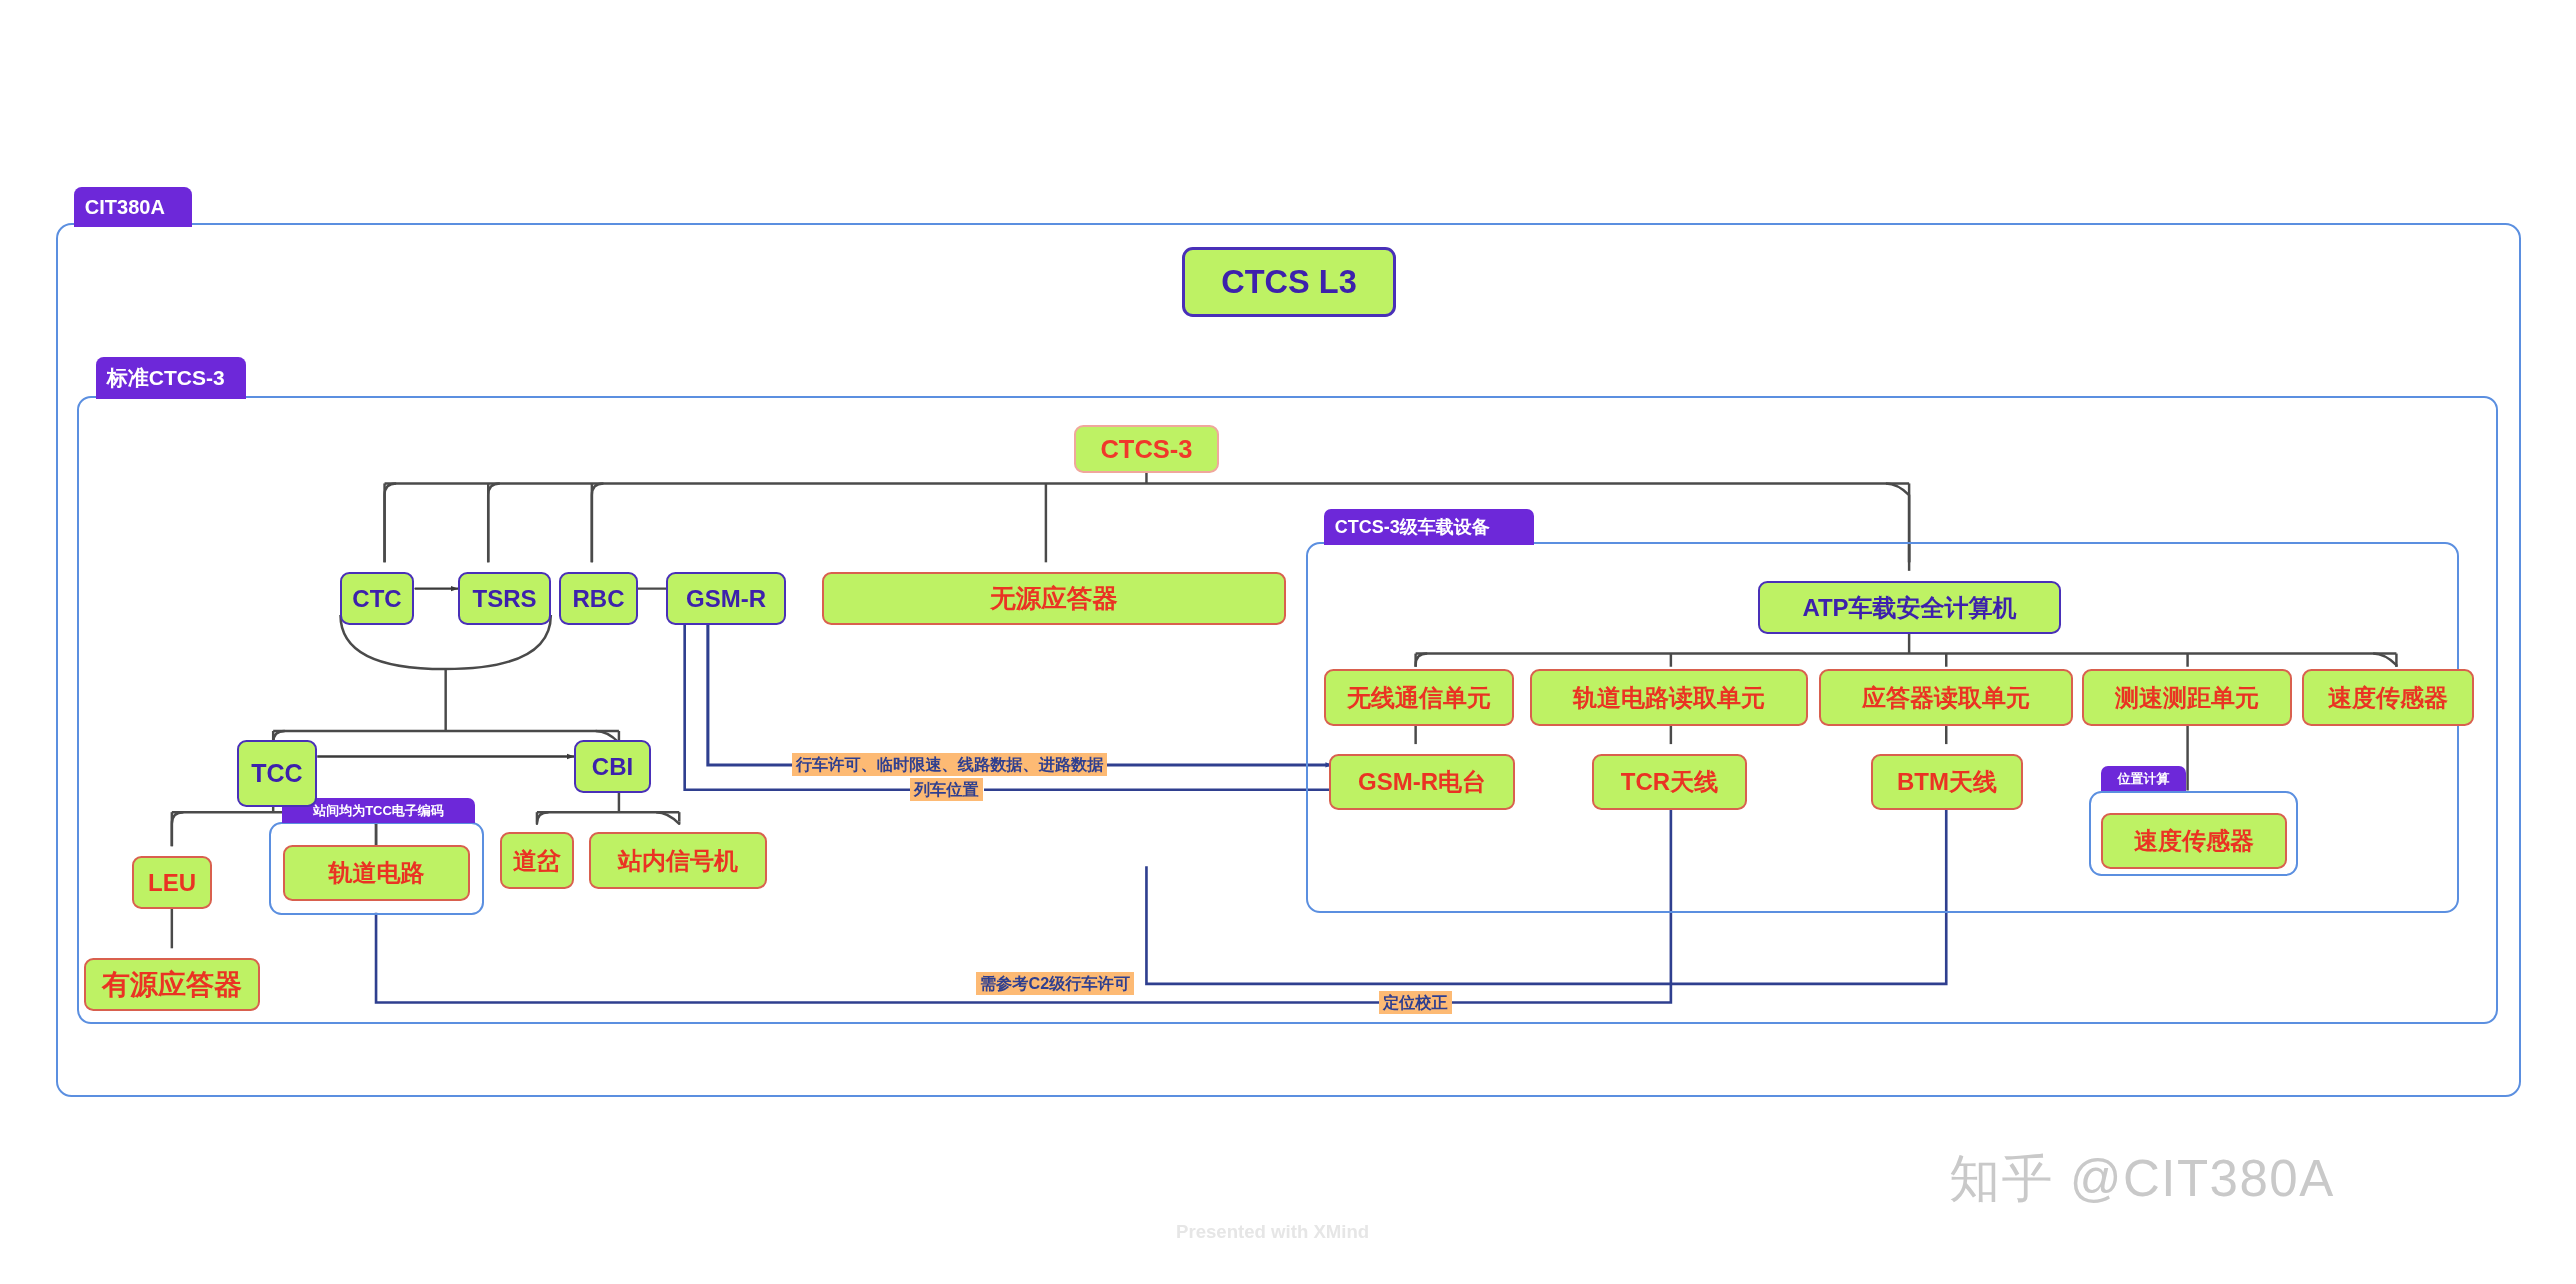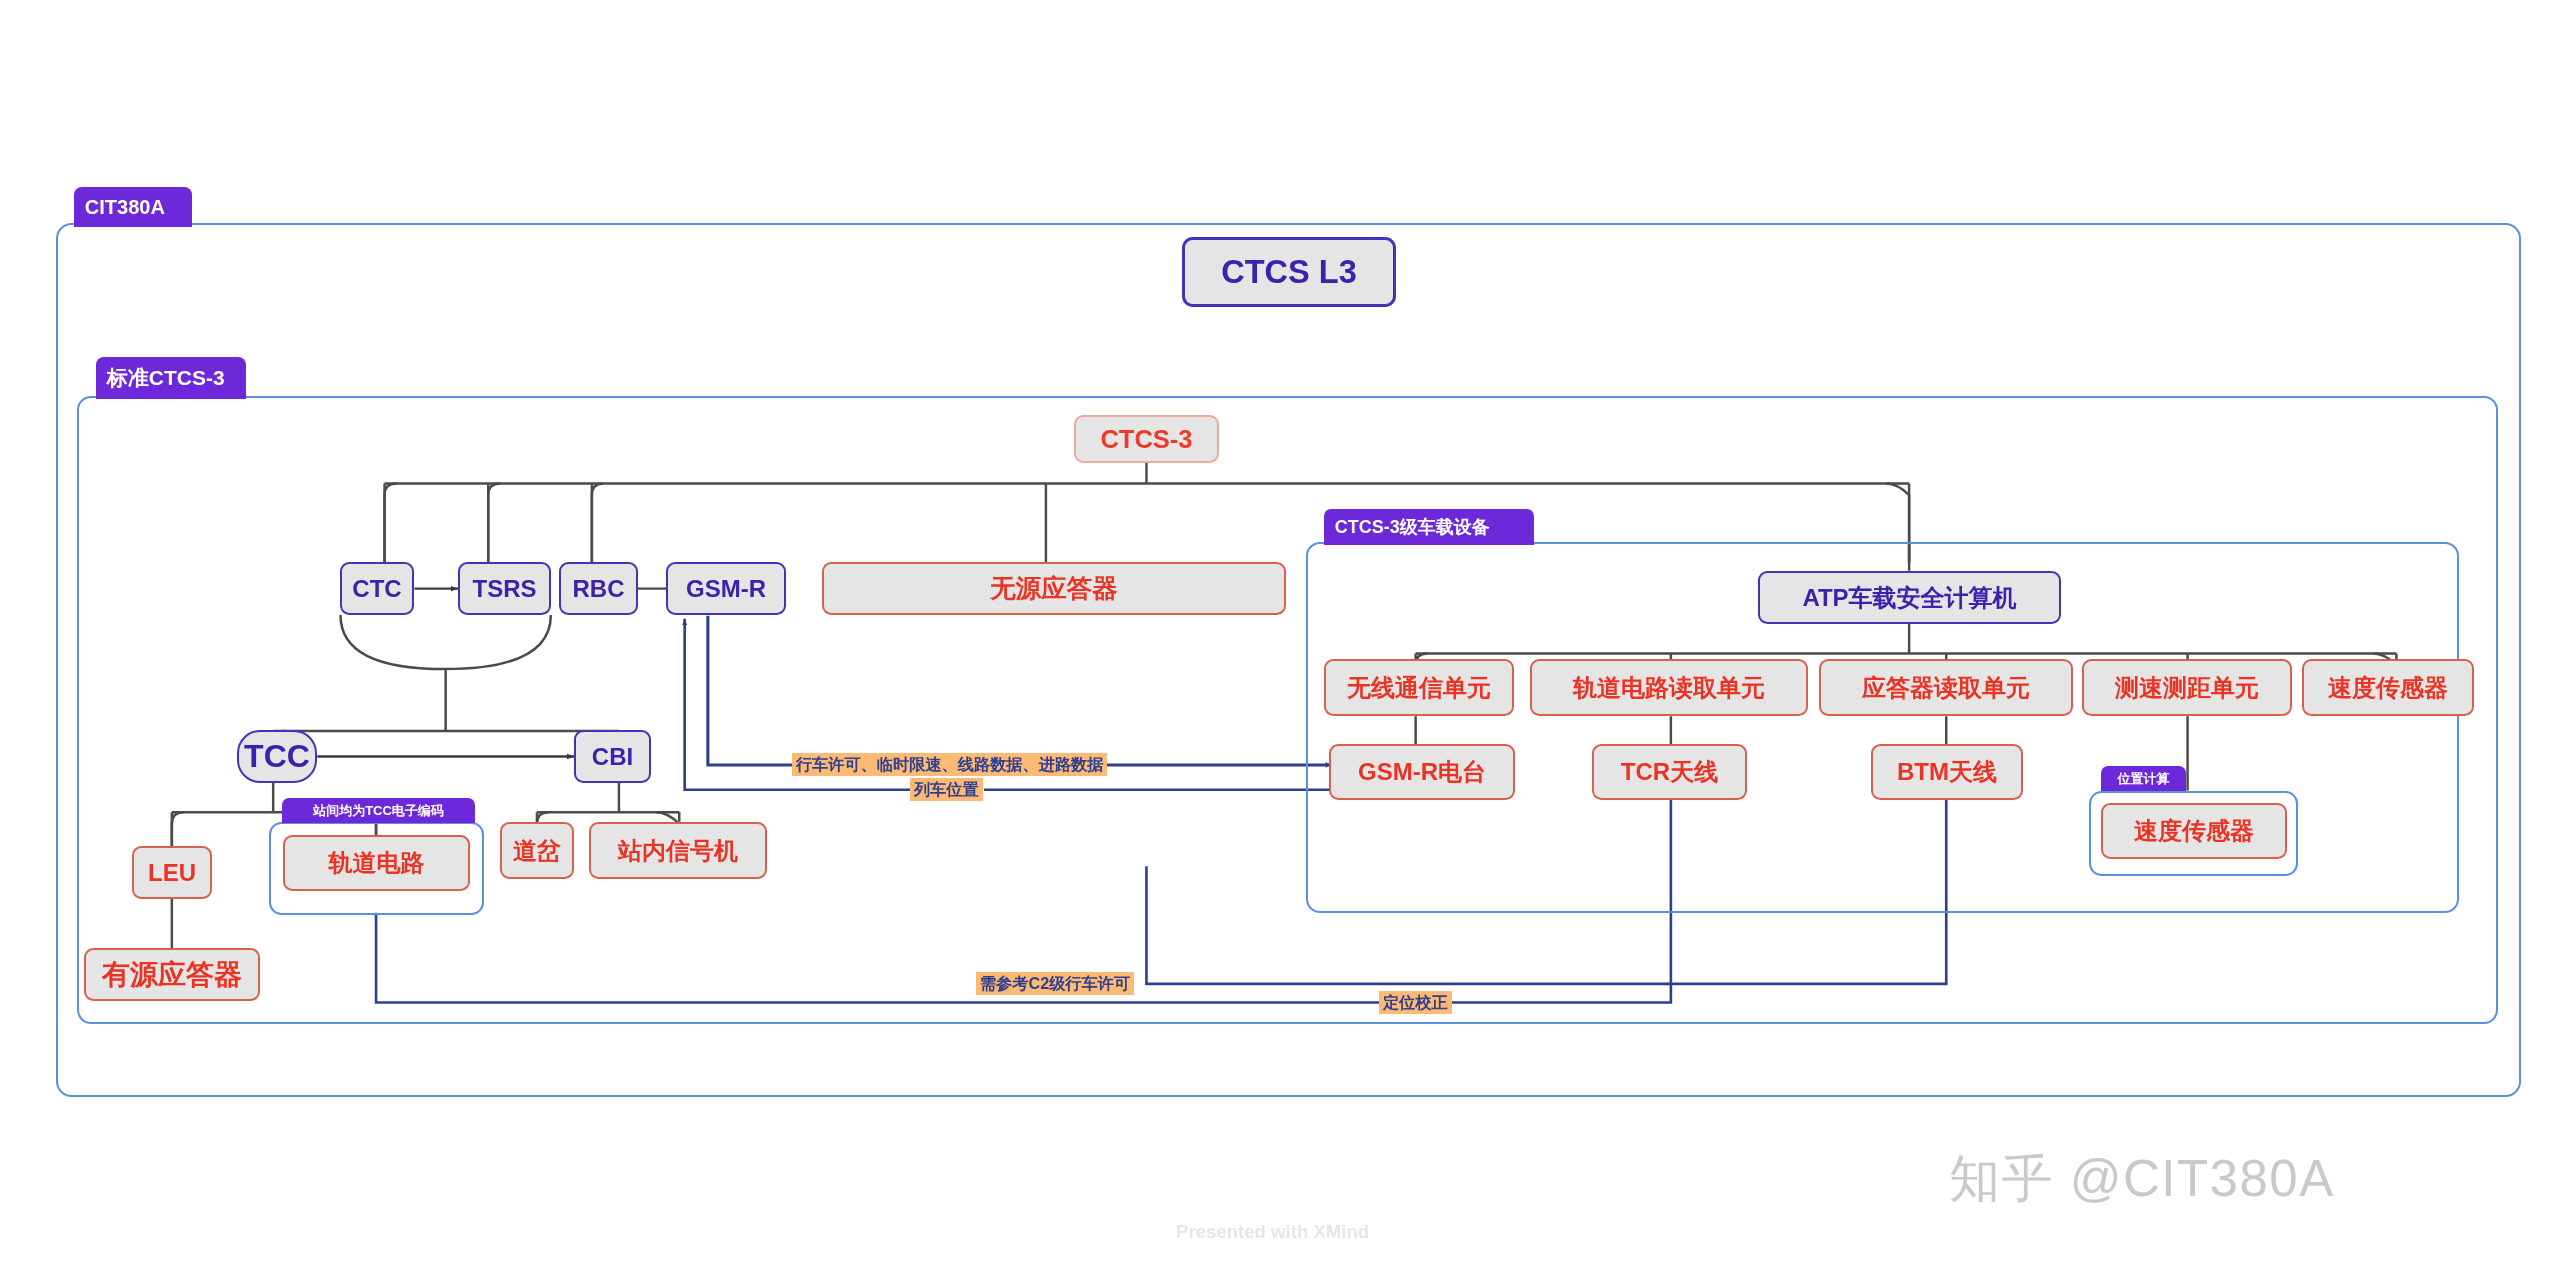--- a/index.html
+++ b/index.html
@@ -16,21 +16,21 @@
   .group-tab{
     position:absolute;box-sizing:border-box;background:#6d28d9;color:#ffffff;
     border-radius:7.7px 7.7px 0 0;display:flex;align-items:center;justify-content:flex-start;
     padding:0 10.8px;font-weight:bold;white-space:nowrap;z-index:5;
   }
   .group-tab.small{border-radius:7px 7px 0 0;}
 
   
   .node{
     position:absolute;box-sizing:border-box;display:flex;align-items:center;justify-content:center;
-    background:#e5e5e5;border-radius:9.3px;font-weight:bold;white-space:nowrap;text-align:center;z-index:6;
+    background:#bef264;border-radius:9.3px;font-weight:bold;white-space:nowrap;text-align:center;z-index:6;margin-top:10px;
   }
   .node.purple{border:2.3px solid #4930b8;color:#3d21ac;}
   .node.purple-thick{border:3.1px solid #4930b8;color:#3d21ac;}
   .node.red{border:2.3px solid #d9604e;color:#ea3323;}
   .node.red-soft{border:2.3px solid #f0a79c;color:#f0382b;}
 
   
   .elabel{
     position:absolute;color:#2f3f8f;font-weight:bold;white-space:nowrap;
     background:#fdba74;padding:0 3.9px;z-index:7;line-height:1;
@@ -223,21 +223,21 @@
     <span>RBC</span>
   </div>
   <div class="node purple" style="left:666px;top:562px;width:120px;height:53px;font-size:24px;">
     <span>GSM-R</span>
   </div>
 
   <div class="node red" style="left:822px;top:562px;width:464px;height:53px;font-size:25.5px;">
     <span>无源应答器</span>
   </div>
 
-  <div class="node purple" style="left:237px;top:730px;width:80px;height:53px;font-size:32px;border-radius:23px;">
+  <div class="node purple" style="left:237px;top:730px;width:80px;height:67px;font-size:25px;">
     <span>TCC</span>
   </div>
   <div class="node purple" style="left:574px;top:730px;width:77px;height:53px;font-size:24px;">
     <span>CBI</span>
   </div>
 
   <div class="node red" style="left:132px;top:846px;width:80px;height:53px;font-size:24px;">
     <span>LEU</span>
   </div>
   <div class="node red" style="left:84px;top:948px;width:176px;height:53px;font-size:28px;">

